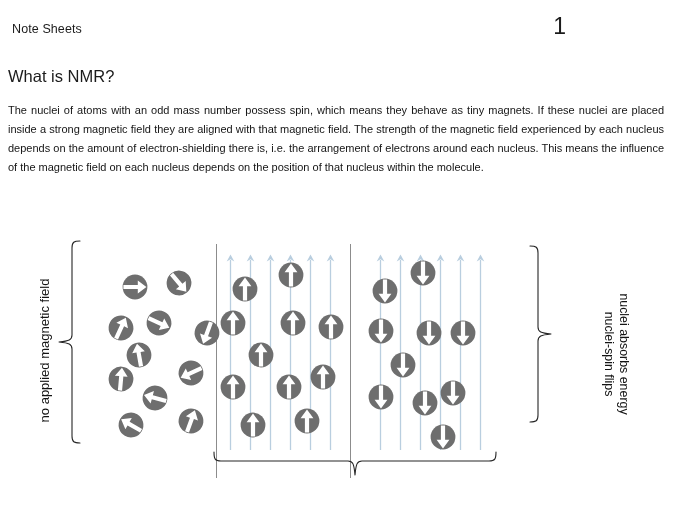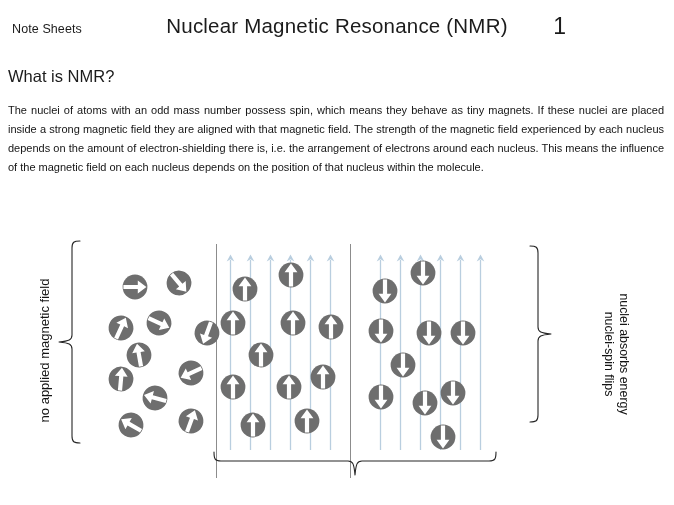--- a/index.html
+++ b/index.html
@@ -143,21 +143,20 @@
     position: absolute;
     width: 26px; height: 26px;
   }
   .nucleus svg { display: block; }
 </style>
 </head>
 <body>
 
 <div id="header">
   <div id="note-sheets">Note Sheets</div>
-  <div id="doc-title">Nuclear Magnetic Resonance (NMR)</div>
   <div id="page-number">1</div>
 </div>
 
 <div id="section-heading">What is NMR?</div>
 
 <div id="body-text">The nuclei of atoms with an odd mass number possess spin, which means they behave as tiny magnets. If these nuclei are placed inside a strong magnetic field they are aligned with that magnetic field. The strength of the magnetic field experienced by each nucleus depends on the amount of electron-shielding there is, i.e. the arrangement of electrons around each nucleus. This means the influence of the magnetic field on each nucleus depends on the position of that nucleus within the molecule.</div>
 
 <div id="diagram">
 
   <div class="divider" id="divider-1"></div>

